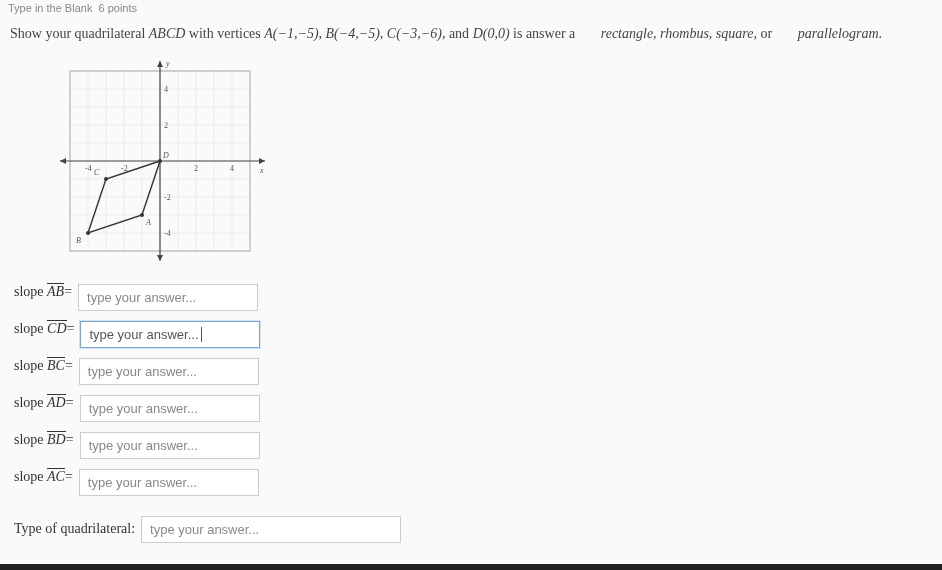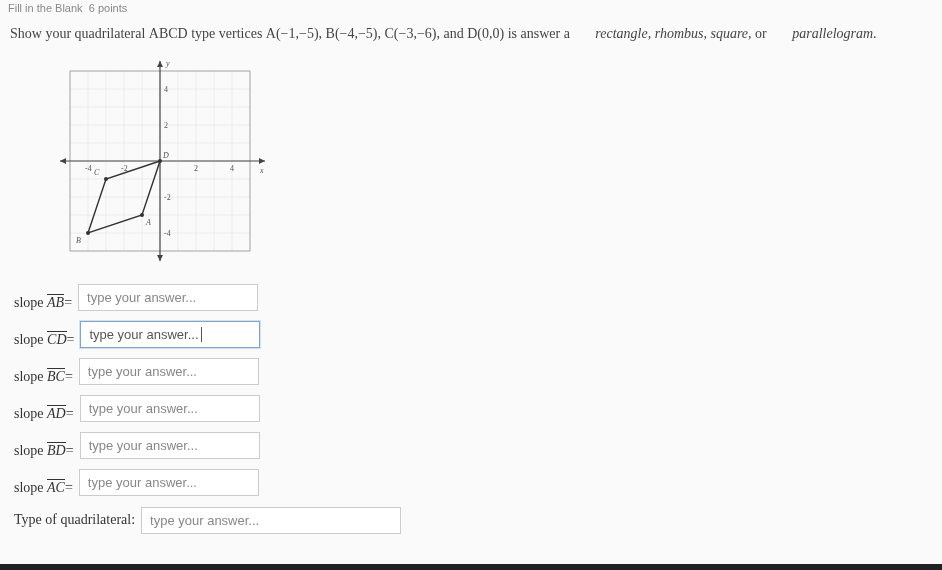--- a/index.html
+++ b/index.html
@@ -18,37 +18,38 @@
       padding: 2px 8px;
       font-family: Arial, sans-serif;
     }
     .question {
       font-size: 14px;
       padding: 8px 10px 12px 10px;
       line-height: 1.4;
       color: #444;
     }
     .question .math {
+      font-style: italic;
       font-family: 'Times New Roman', serif;
     }
     .question em {
       font-style: italic;
       margin-left: 22px;
     }
     .graph-wrap {
       margin-left: 50px;
       margin-bottom: 14px;
     }
     .answers {
       padding-left: 14px;
       font-size: 14px;
     }
     .row {
       display: flex;
-      align-items: flex-end;
+      align-items: flex-start;
       margin-bottom: 10px;
     }
     .row-label {
       font-family: Georgia, serif;
       white-space: nowrap;
       color: #333;
     }
     .row-label .seg {
       display: inline-block;
       position: relative;
@@ -75,21 +76,21 @@
       background: #fff;
     }
     .input-box.active {
       border: 1px solid #7aa7d6;
       box-shadow: 0 0 0 1px rgba(122,167,214,0.3);
       color: #555;
     }
     .type-row {
       display: flex;
       align-items: center;
-      margin-top: 11px;
+      margin-top: 20px;
     }
     .type-label {
       font-family: Georgia, serif;
       color: #333;
       font-size: 14px;
     }
     .wide-input {
       width: 260px;
     }
     .bottom-bar {
@@ -106,25 +107,25 @@
       fill: #555;
     }
     svg text.pt {
       font-style: italic;
     }
   </style>
 </head>
 <body>
 
 <div class="header-line">
-  <span>Fill in the Blank</span>&nbsp;&nbsp;<span>6 points</span>
+  <span>Type in the Blank</span>&nbsp;&nbsp;<span>6 points</span>
 </div>
 
 <div class="question">
-  <span>Show your quadrilateral </span><span class="math">ABCD</span><span> type vertices </span><span class="math">A(−1,−5)</span><span>, </span><span class="math">B(−4,−5)</span><span>, </span><span class="math">C(−3,−6)</span><span>, and </span><span class="math">D(0,0)</span><span> is answer a </span><em>rectangle, rhombus, square,</em><span> or </span><em>parallelogram</em><span>.</span>
+  <span>Show your quadrilateral </span><span class="math">ABCD</span><span> with vertices </span><span class="math">A(−1,−5)</span><span>, </span><span class="math">B(−4,−5)</span><span>, </span><span class="math">C(−3,−6)</span><span>, and </span><span class="math">D(0,0)</span><span> is answer a </span><em>rectangle, rhombus, square,</em><span> or </span><em>parallelogram</em><span>.</span>
 </div>
 
 <div class="graph-wrap">
   <svg width="220" height="210" viewBox="0 0 220 210">
     <g transform="translate(110,105)">
 
       <g stroke="#ddd" stroke-width="0.5">
         <line x1="-90" y1="-90" x2="-90" y2="90"></line>
           <line x1="-72" y1="-90" x2="-72" y2="90"></line>
         <line x1="-54" y1="-90" x2="-54" y2="90"></line>

